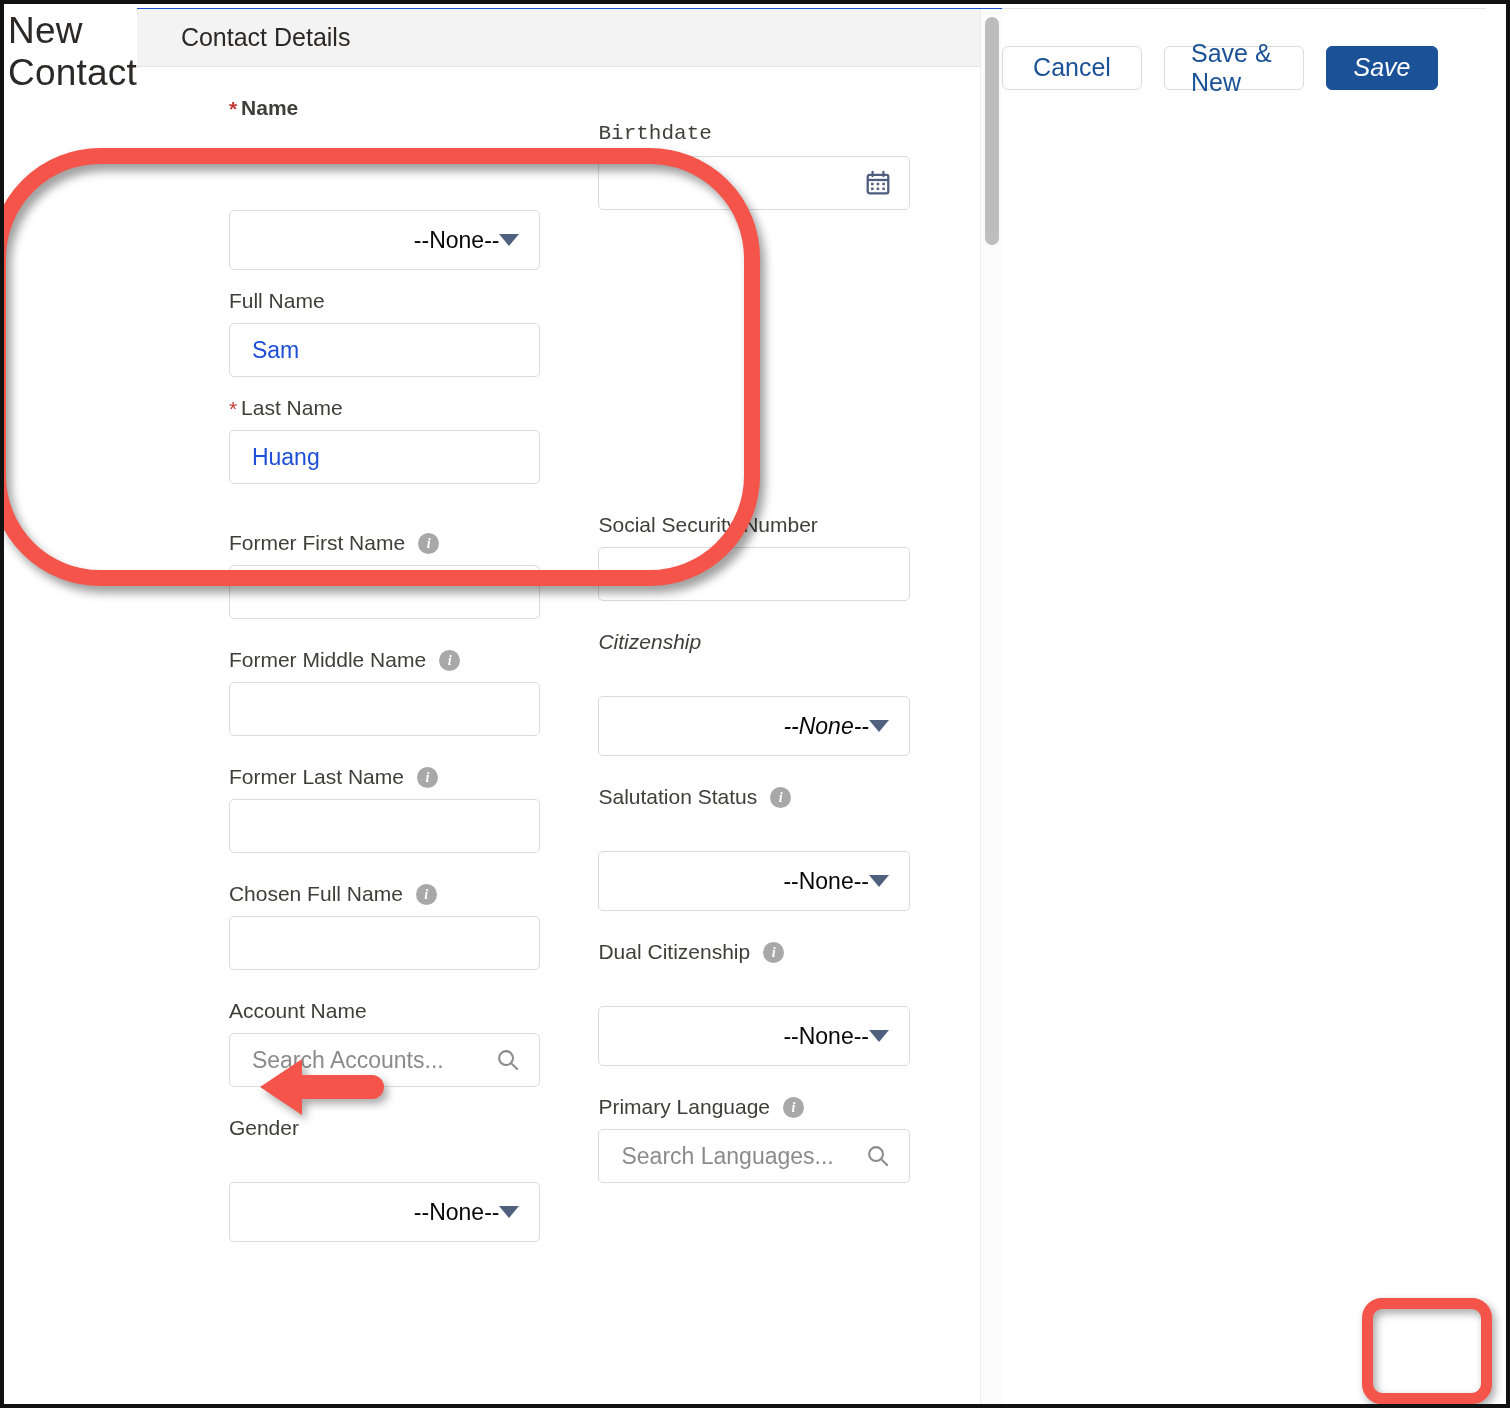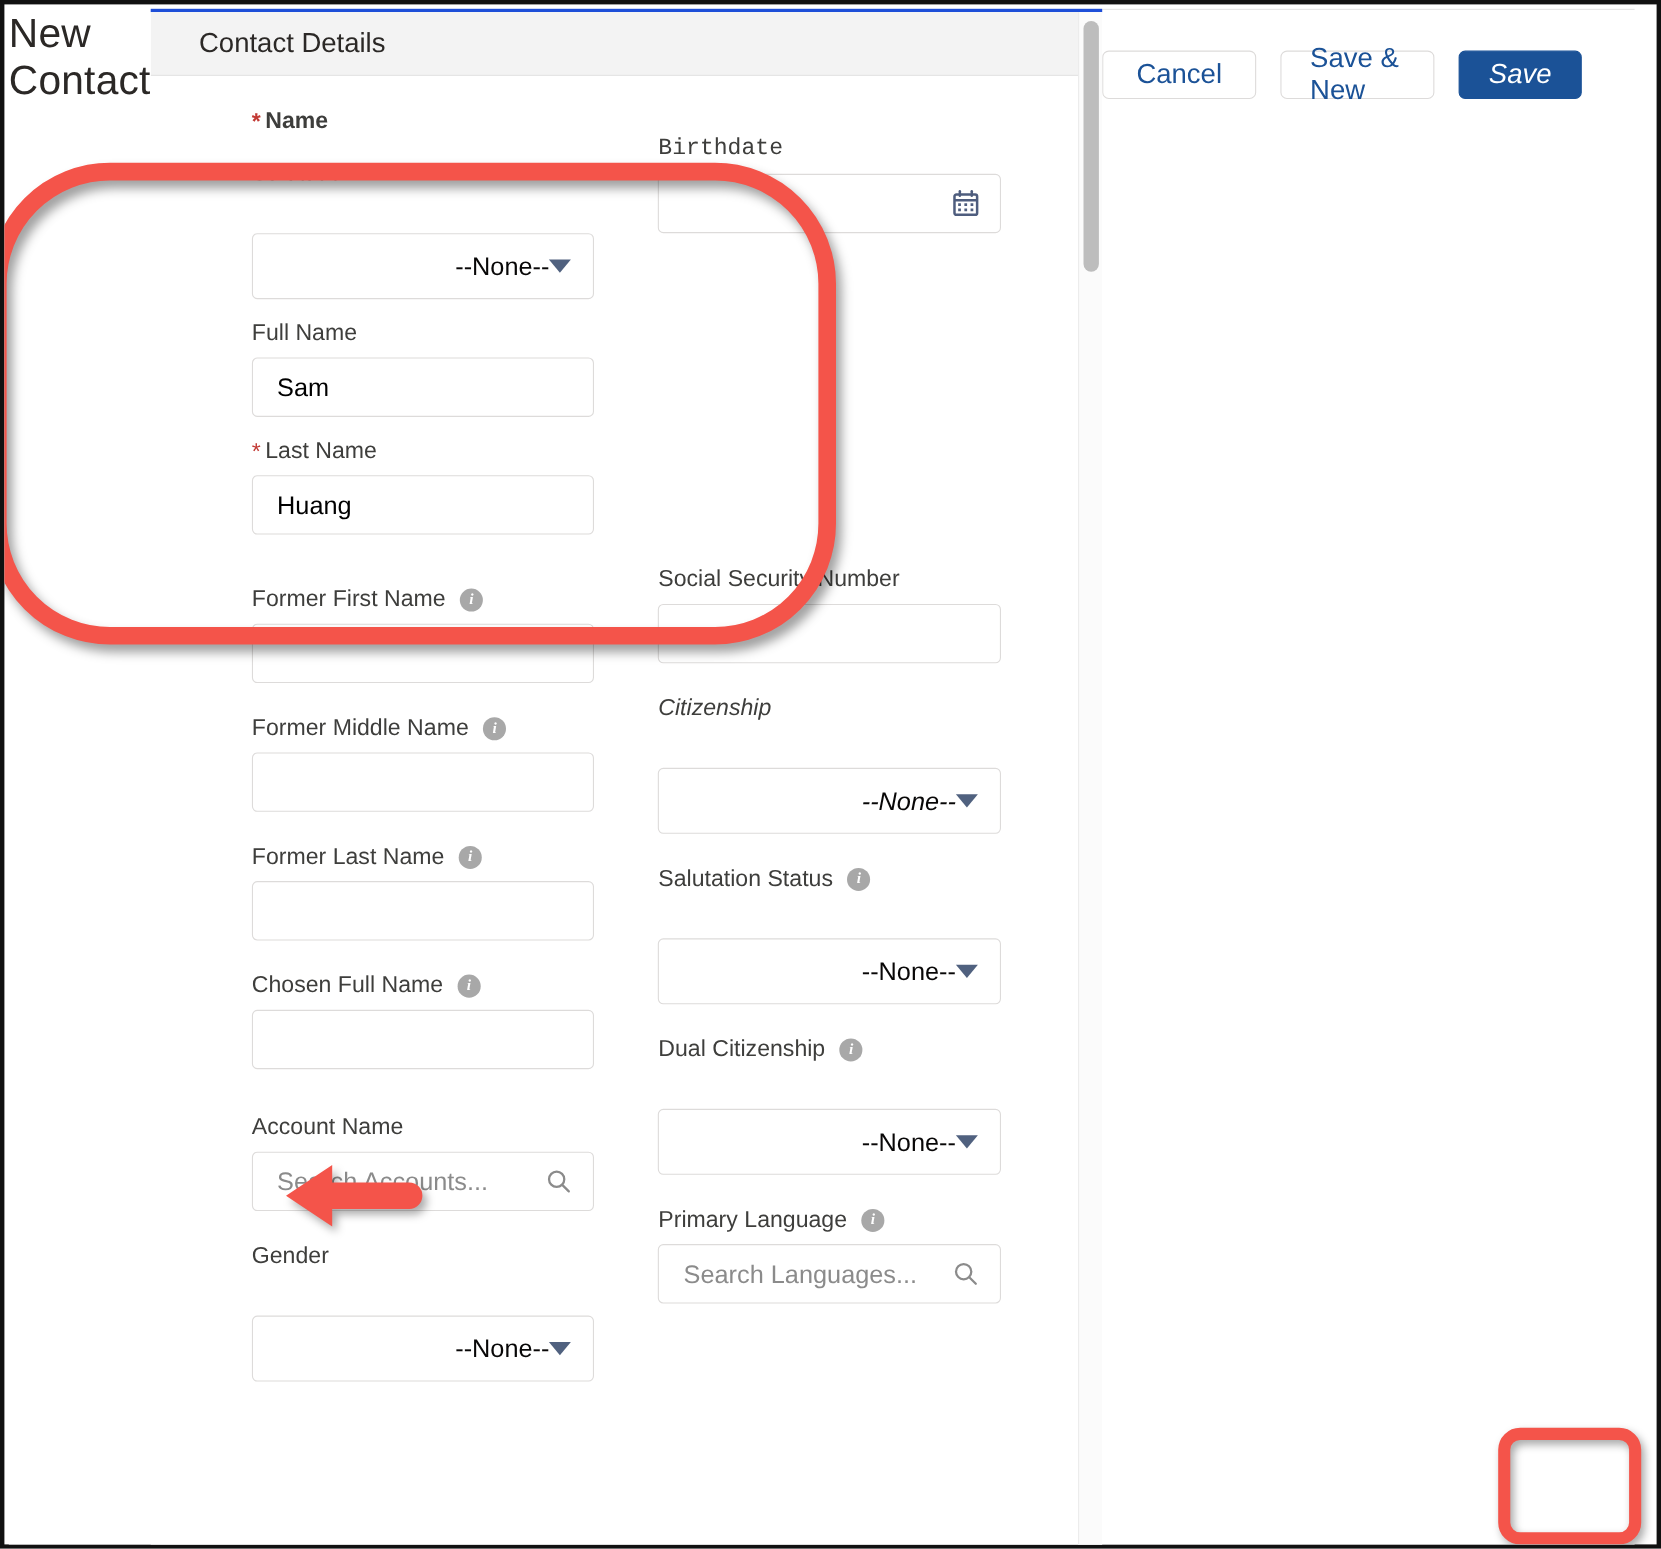--- a/index.html
+++ b/index.html
@@ -49,21 +49,21 @@
     color: #2b2826;
     letter-spacing: 0.2px;
   }
 
   
   .modal-body {
     position: relative;
     flex: 1 1 auto;
     background: #ffffff;
     overflow: hidden;
-    border-top: 3px solid #1d4ed8;
+    border-top: 1px solid #1d4ed8;
   }
 
   .section-header {
     height: 58px;
     background: #f3f3f3;
     border-bottom: 1px solid #e4e4e4;
     display: flex;
     align-items: center;
     padding-left: 44px;
     box-sizing: border-box;
@@ -131,21 +131,21 @@
     border: 1px solid #dddbda;
     border-radius: 5px;
     background: #ffffff;
     box-sizing: border-box;
     display: flex;
     align-items: center;
     padding: 0 14px 0 22px;
   }
   .input-value {
     font-size: 23px;
-    color: #000000;
+    color: #1d4ed8;
   }
   .input-placeholder {
     font-size: 23px;
     color: #8b8b8b;
   }
 
   
   .select-box {
     position: relative;
     height: 60px;
@@ -339,21 +339,21 @@
           <div class="field" style="margin-bottom:28px;">
             <div class="field-label">
               <span>Former Last Name</span>
               <span class="info-icon">i</span>
             </div>
             <div class="input-box">
               <span class="input-value"></span>
             </div>
           </div>
 
-          <div class="field" style="margin-bottom:40px;">
+          <div class="field" style="margin-bottom:28px;">
             <div class="field-label">
               <span>Chosen Full Name</span>
               <span class="info-icon">i</span>
             </div>
             <div class="input-box">
               <span class="input-value"></span>
             </div>
           </div>
 
           <div class="field" style="margin-bottom:28px;">

